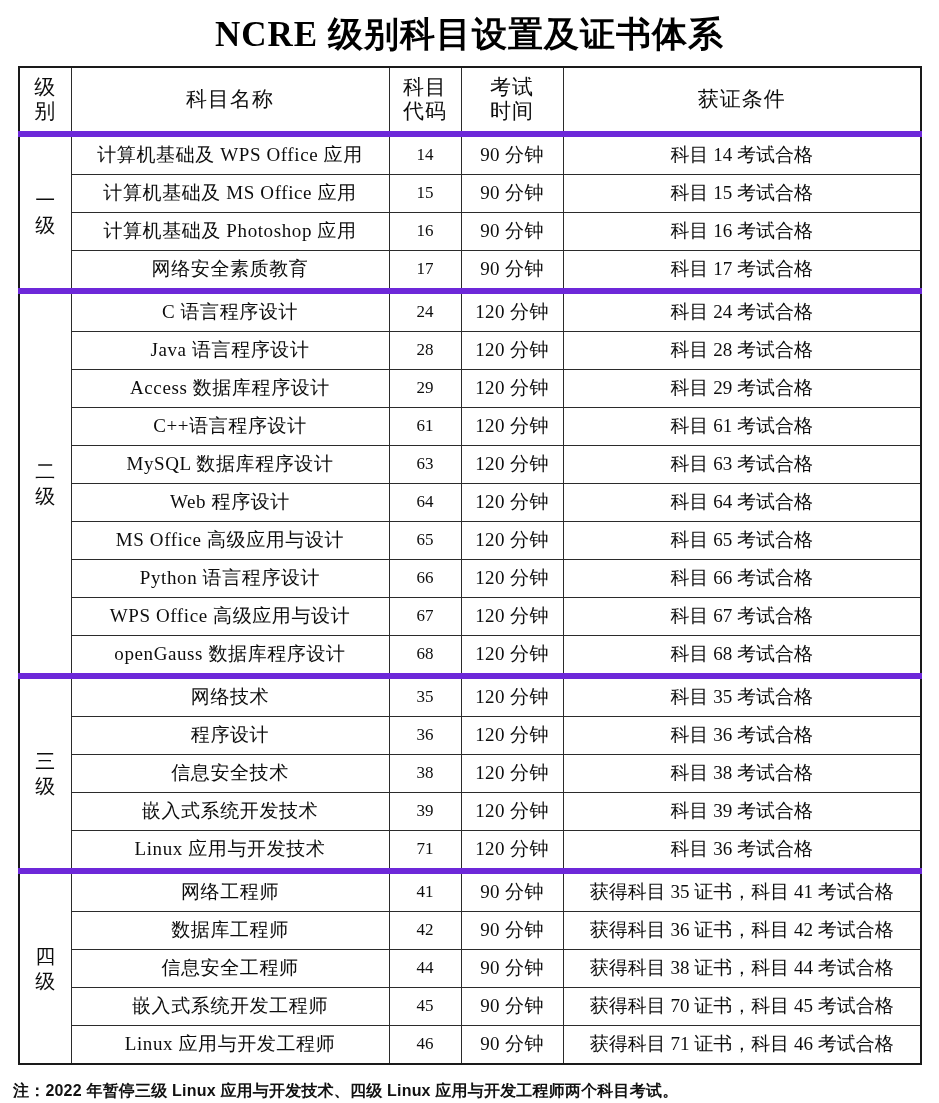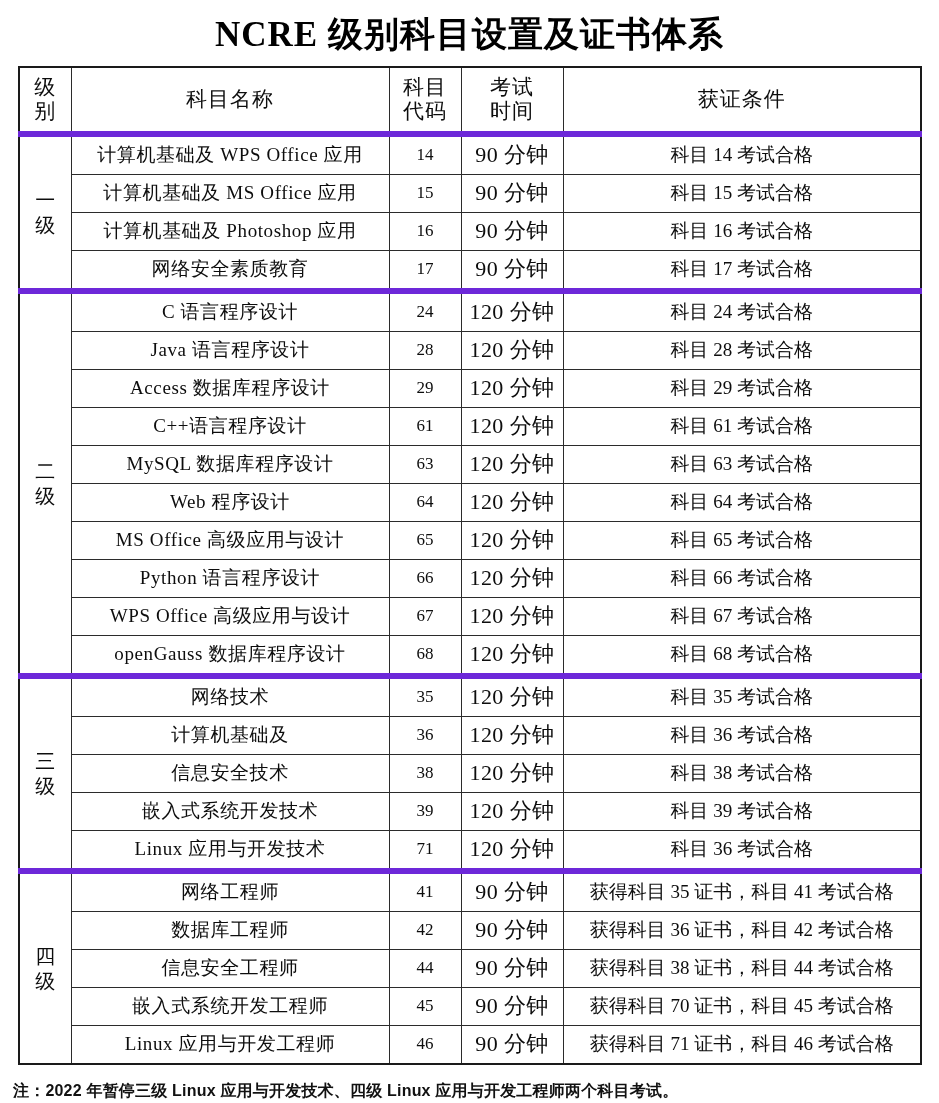--- a/index.html
+++ b/index.html
@@ -90,21 +90,21 @@
     line-height: 1.25;
   }
   td.level-cell .stack { display: block; }
   td.level-cell .stack span { display: block; }
 
   td.name-cell {
     font-size: 19px;
     letter-spacing: 0.6px;
   }
   td.code-cell { font-size: 17px; }
-  td.time-cell { font-size: 22px; letter-spacing: 0.4px; }
+  td.time-cell { font-size: 19px; letter-spacing: 0.4px; }
 
   
   tr.group-start > td { border-top: 6px solid #6d28d9; }
   thead td { border-bottom: 2px solid #1a1a1a; border-top: 2px solid #1a1a1a; }
   table.ncre { border: 2px solid #1a1a1a; }
   td.level-cell { border-right: 2px solid #1a1a1a; }
   tbody tr:last-child > td { border-bottom: 2px solid #1a1a1a; }
 
   
   .footnote {
@@ -261,21 +261,21 @@
                 <span>三</span>
                 <span>级</span>
               </span>
             </td>
             <td class="name-cell">网络技术</td>
             <td class="code-cell">35</td>
             <td class="time-cell">120 分钟</td>
             <td class="condition-cell">科目 35 考试合格</td>
           </tr>
           <tr>
-            <td class="name-cell">计算机基础及</td>
+            <td class="name-cell">程序设计</td>
             <td class="code-cell">36</td>
             <td class="time-cell">120 分钟</td>
             <td class="condition-cell">科目 36 考试合格</td>
           </tr>
           <tr>
             <td class="name-cell">信息安全技术</td>
             <td class="code-cell">38</td>
             <td class="time-cell">120 分钟</td>
             <td class="condition-cell">科目 38 考试合格</td>
           </tr>

